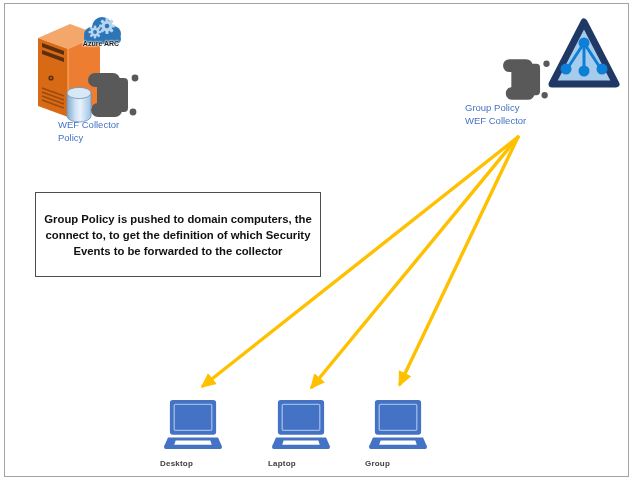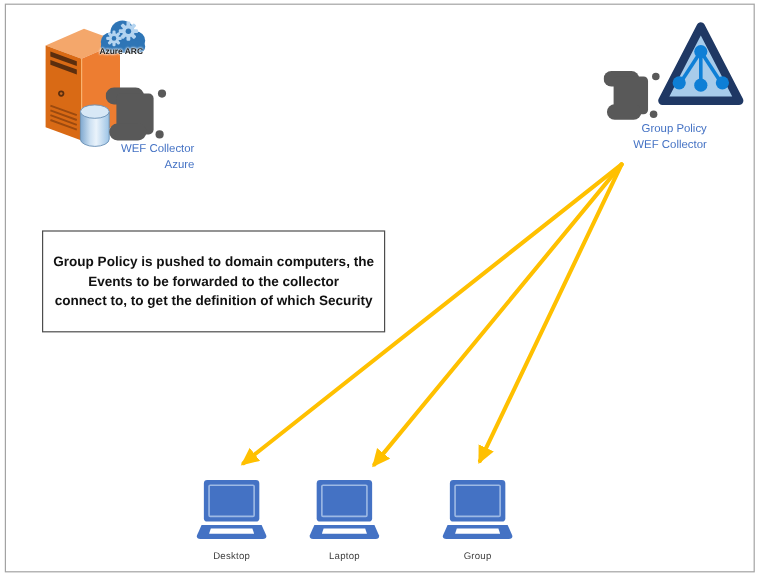--- a/index.html
+++ b/index.html
@@ -6,36 +6,36 @@
   .canvas{
     position:relative;width:634px;height:484px;background:#ffffff;overflow:hidden;
     font-family:"Liberation Sans",sans-serif;
   }
   .frame{
     position:absolute;left:4px;top:3px;width:623px;height:472px;
     border:1px solid #a3a3a3;pointer-events:none;
   }
   .abs{position:absolute;}
   .icon-label{
-    position:absolute;text-align:right;color:#4472C4;
+    position:absolute;text-align:left;color:#4472C4;
     font-size:9.5px;line-height:13px;font-weight:400;
   }
   .badge-label{
     position:absolute;text-align:center;color:#1f1f1f;font-size:7px;font-weight:bold;
     text-shadow:0 0 2px #fff,0 0 2px #fff,0 0 2px #fff;
   }
   .note-box{
     position:absolute;left:35px;top:192px;width:286px;height:85px;
     border:1px solid #4d4d4d;background:#ffffff;box-sizing:border-box;
     display:flex;flex-direction:column;justify-content:center;align-items:center;
     color:#111;font-size:11.3px;line-height:16px;text-align:center;font-weight:bold;
   }
   .note-line{white-space:nowrap;}
   .device{
-    position:absolute;top:400px;width:66px;text-align:center;
+    position:absolute;top:400px;width:66px;text-align:left;font-weight:bold;
   }
   .device .dev-label{
     margin-top:7px;font-size:8px;color:#404040;letter-spacing:0.2px;
   }
   svg{display:block;}
   .arrows{position:absolute;left:0;top:0;}
 </style>
 </head>
 <body>
 
@@ -114,21 +114,21 @@
       <rect x="0" y="3" width="32" height="14" rx="7"></rect>
       <circle cx="47" cy="8" r="3.4"></circle>
       <rect x="9" y="8" width="31" height="34" rx="4"></rect>
       <rect x="3" y="33" width="31" height="14" rx="7"></rect>
       <circle cx="45" cy="42" r="3.4"></circle>
     </g>
   </svg>
 
   <div class="icon-label" style="left:58px;top:118px;width:104px;">
     <div>WEF Collector</div>
-    <div>Azure</div>
+    <div>Policy</div>
   </div>
 
   <svg class="abs" style="left:547px;top:14px;" width="74" height="80" viewBox="0 0 74 80">
     <polygon points="37,8 69,70 5,70" fill="#A7CBEA" stroke="#1F3864" stroke-width="7" stroke-linejoin="round"></polygon>
     <g stroke="#0E7FD6" stroke-width="3">
       <line x1="37" y1="29" x2="20" y2="55"></line>
       <line x1="37" y1="29" x2="37" y2="56"></line>
       <line x1="37" y1="29" x2="54" y2="55"></line>
     </g>
     <g fill="#0E7FD6">
@@ -149,35 +149,35 @@
     </g>
   </svg>
 
   <div class="icon-label" style="left:465px;top:101px;width:124px;">
     <div>Group Policy</div>
     <div>WEF Collector</div>
   </div>
 
   <div class="note-box">
     <div class="note-line">Group Policy is pushed to domain computers, the</div>
+    <div class="note-line">connect to, to get the definition of which Security</div>
     <div class="note-line">Events to be forwarded to the collector</div>
-    <div class="note-line">connect to, to get the definition of which Security</div>
   </div>
 
   <div class="device" style="left:160px;">
     <svg width="62" height="52" viewBox="0 0 62 54" style="margin:0 auto;">
       <rect x="7" y="0" width="48" height="36" rx="3" fill="#4472C4"></rect>
       <rect x="11.5" y="4.5" width="39" height="27" rx="1" fill="none" stroke="#9DB9E4" stroke-width="1.4"></rect>
       <path d="M5,39 L57,39 L61,48 Q61.5,51 58,51 L4,51 Q0.5,51 1,48 Z" fill="#4472C4"></path>
       <path d="M13,42 L49,42 L50.5,46.5 L11.5,46.5 Z" fill="#ffffff"></path>
     </svg>
     <div class="dev-label">Desktop</div>
   </div>
 
-  <div class="device" style="left:254px;">
+  <div class="device" style="left:268px;">
     <svg width="62" height="52" viewBox="0 0 62 54" style="margin:0 auto;">
       <rect x="7" y="0" width="48" height="36" rx="3" fill="#4472C4"></rect>
       <rect x="11.5" y="4.5" width="39" height="27" rx="1" fill="none" stroke="#9DB9E4" stroke-width="1.4"></rect>
       <path d="M5,39 L57,39 L61,48 Q61.5,51 58,51 L4,51 Q0.5,51 1,48 Z" fill="#4472C4"></path>
       <path d="M13,42 L49,42 L50.5,46.5 L11.5,46.5 Z" fill="#ffffff"></path>
     </svg>
     <div class="dev-label">Laptop</div>
   </div>
 
   <div class="device" style="left:365px;">

